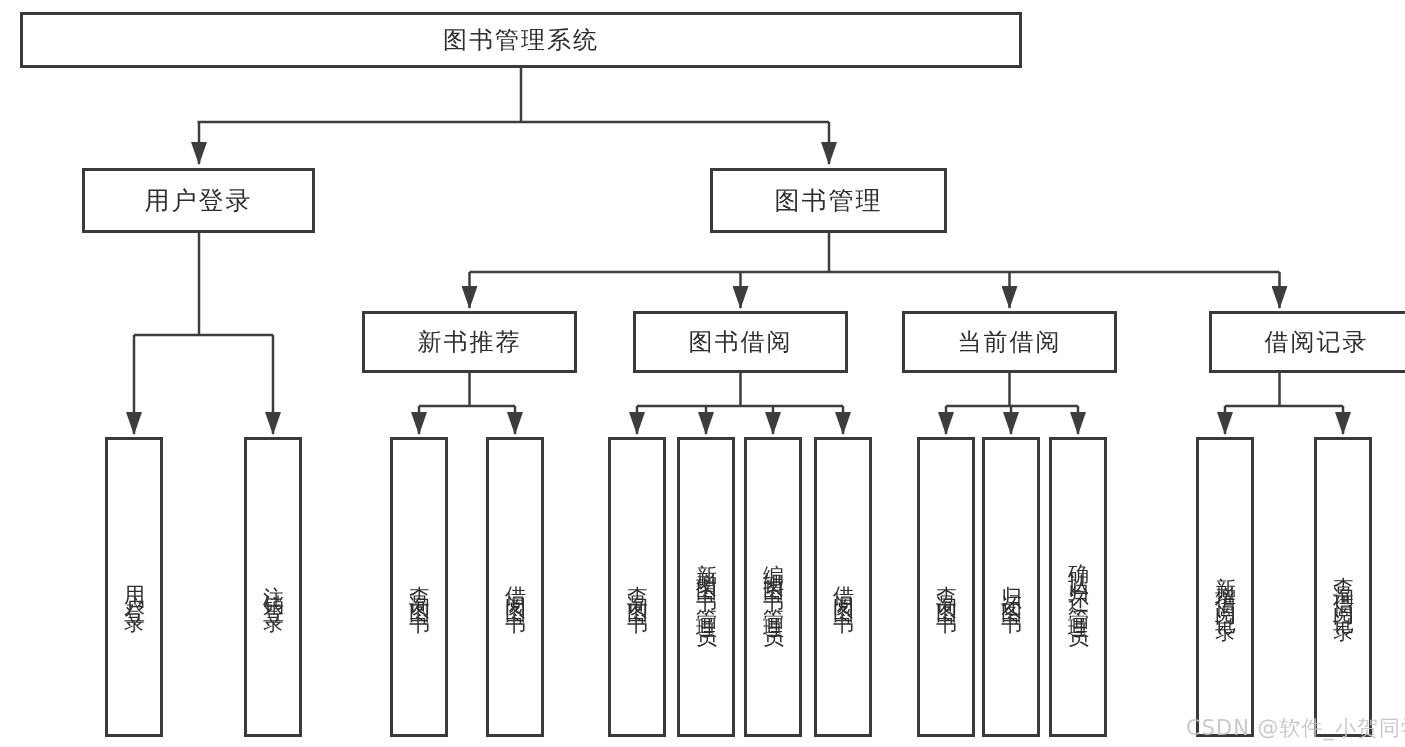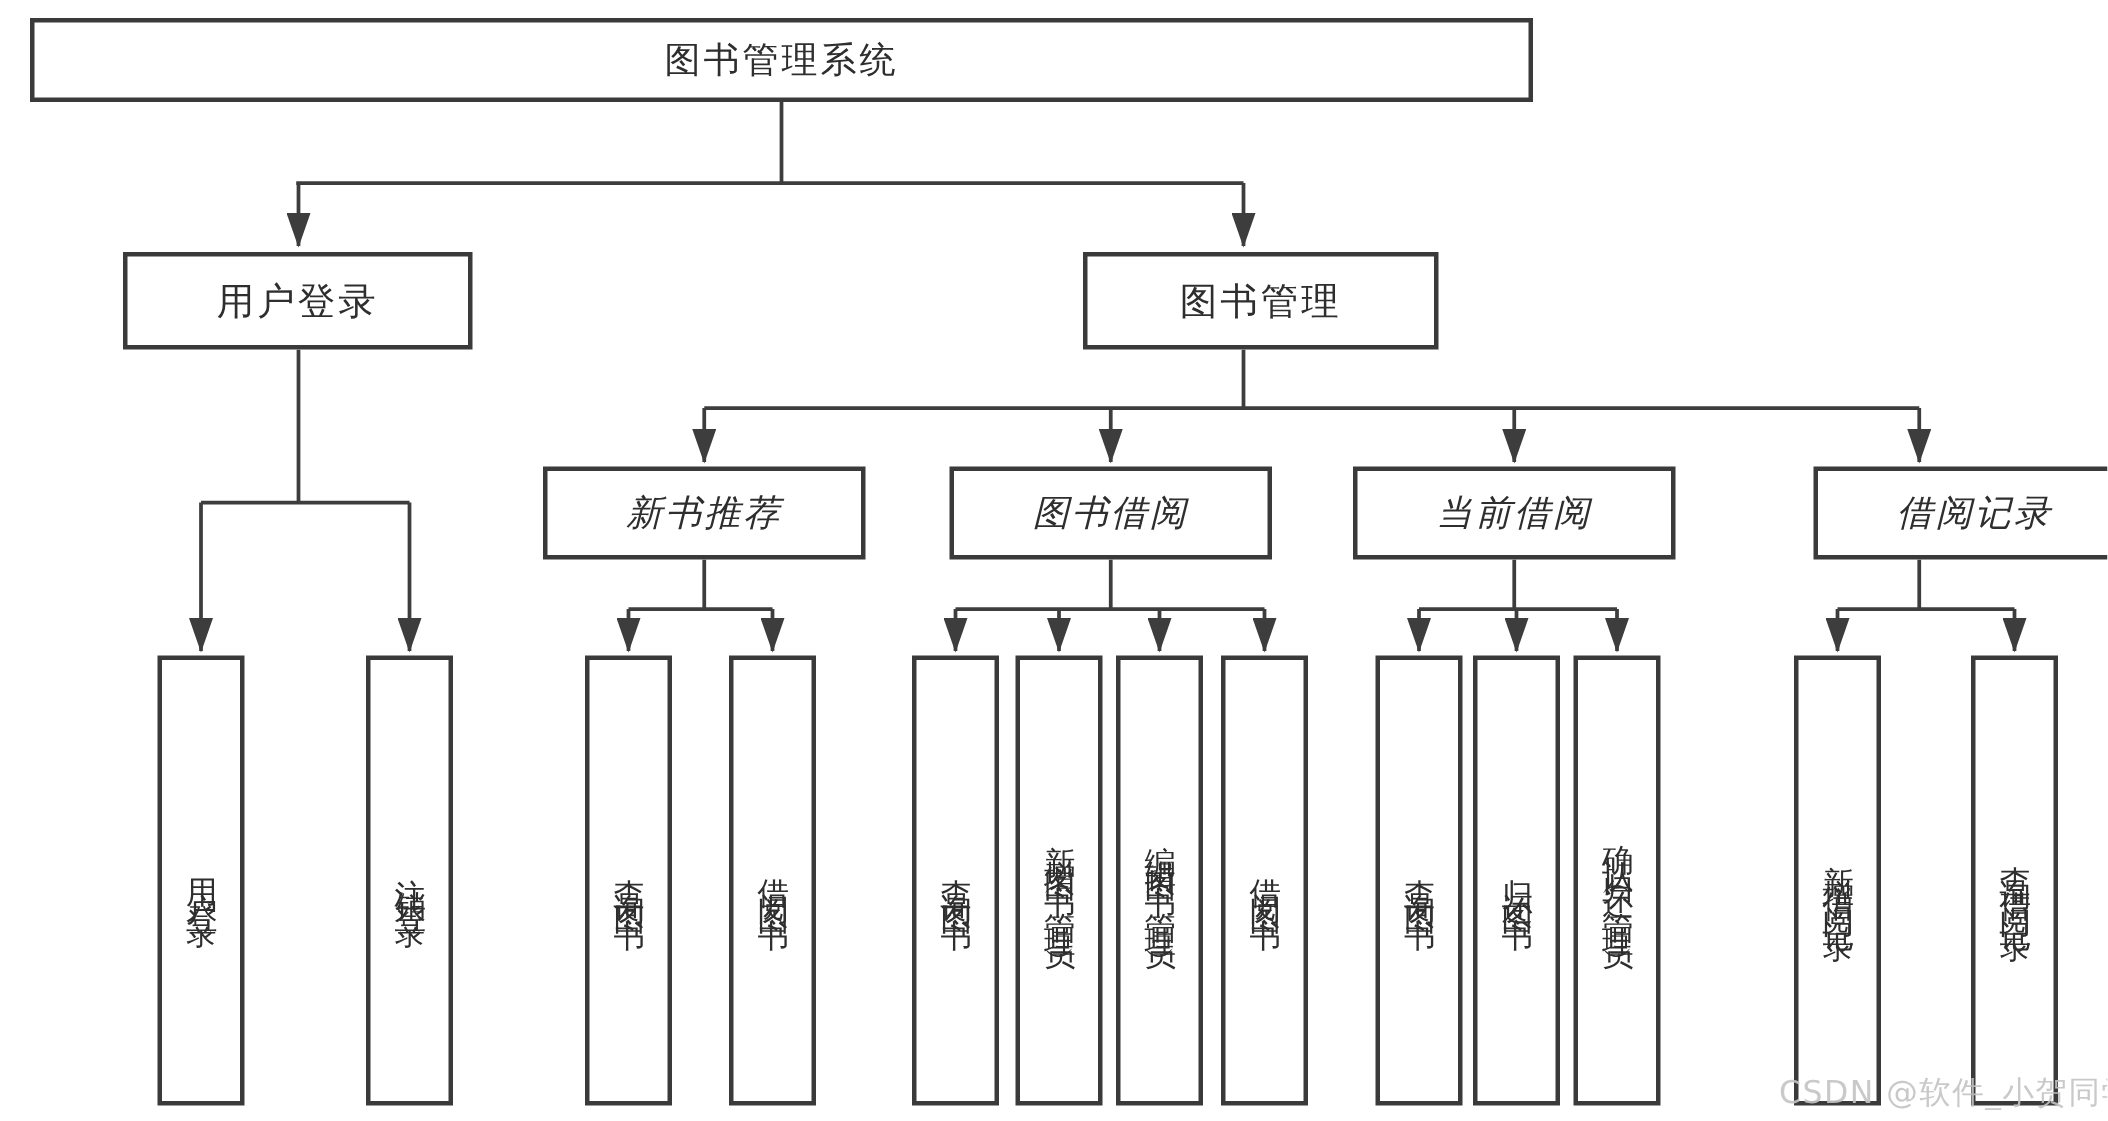--- a/index.html
+++ b/index.html
@@ -18,22 +18,22 @@
     background:#ffffff;
     display:flex;align-items:center;justify-content:center;
     box-sizing:border-box;
     color:#2e2e2e;
     font-size:24px;
     letter-spacing:2px;
     white-space:nowrap;
   }
   .root{left:20px;top:12px;width:1002px;height:56px;}
   .lv2a{left:82px;top:168px;width:233px;height:65px;font-size:25px;}
-  .lv2b{left:710px;top:168px;width:237px;height:65px;font-size:25px;margin-left:12px;}
-  .lv3{top:311px;width:215px;height:62px;font-style:italic;}
+  .lv2b{left:710px;top:168px;width:237px;height:65px;font-size:25px;}
+  .lv3{top:311px;width:215px;height:62px;}
   .vbox{
     position:absolute;
     top:437px;width:58px;height:300px;
     border:3px solid #3a3a3a;
     background:#ffffff;
     display:flex;align-items:center;justify-content:center;
     box-sizing:border-box;
   }
   .vtext{
     writing-mode:vertical-rl;

